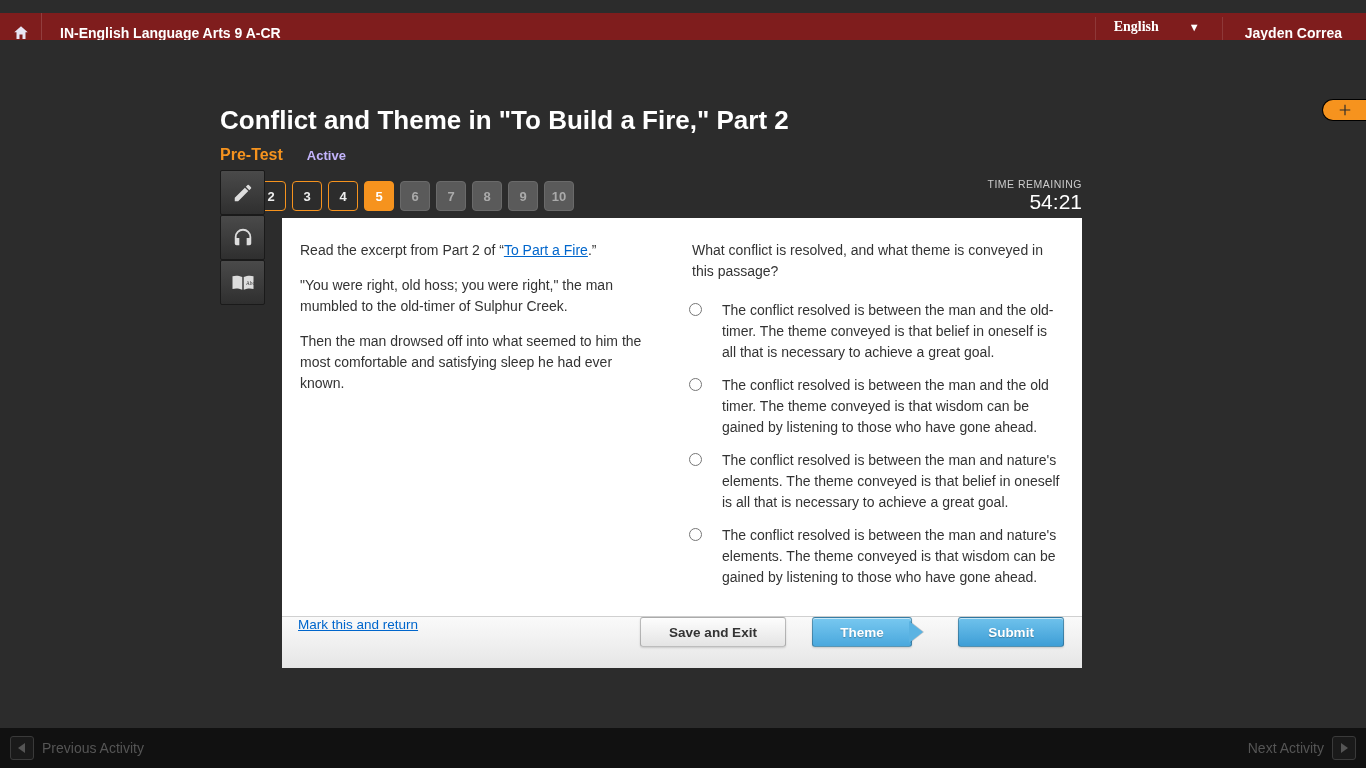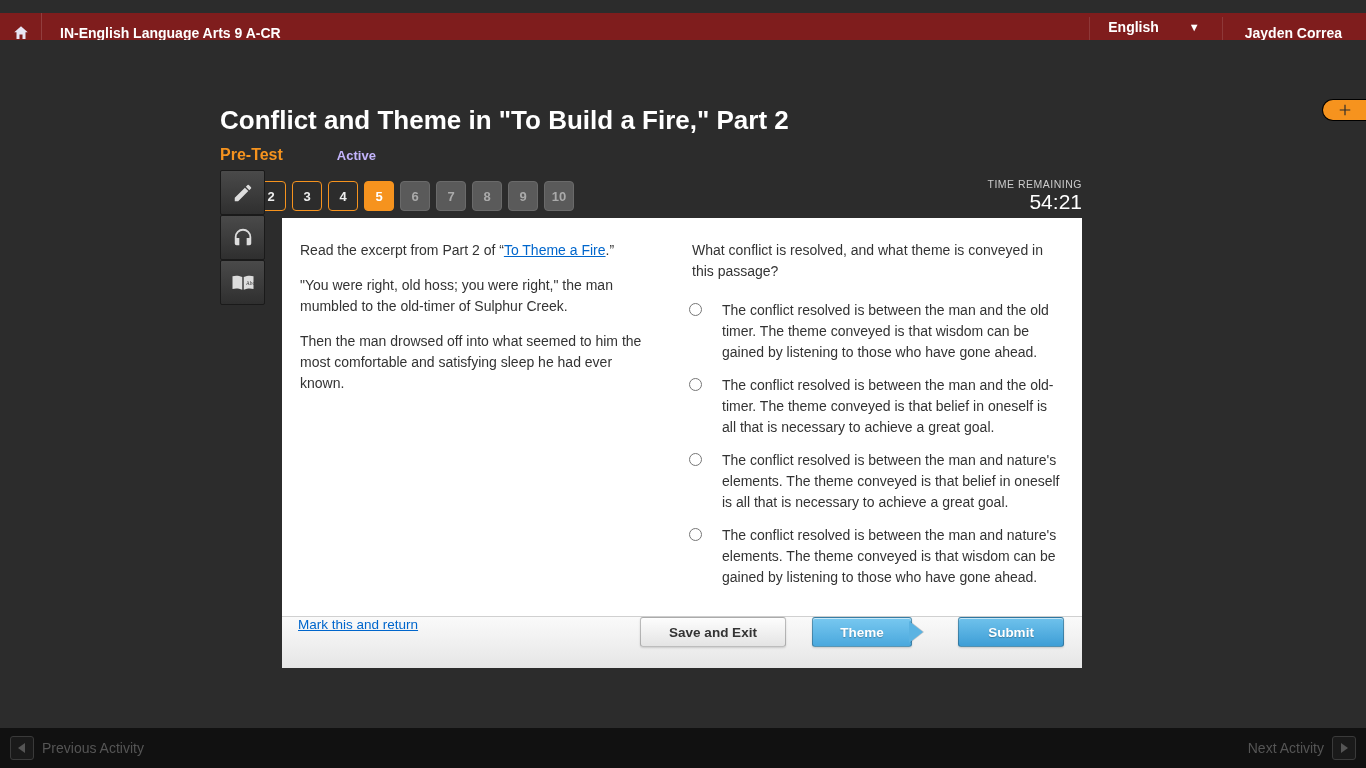--- a/index.html
+++ b/index.html
@@ -2,32 +2,32 @@
 <html><head>
 <meta charset="utf-8">
 <style>
   * { box-sizing: border-box; margin: 0; padding: 0; }
   html, body { width: 1366px; height: 768px; overflow: hidden; font-family: Arial, Helvetica, sans-serif; background:#2c2c2c; }
   
   .topbar { position:absolute; top:0; left:0; right:0; height:40px; background:#7f1d1d; color:#fff; display:flex; align-items:center;margin-top:13px; }
   .home-btn { width:42px; height:40px; display:flex; align-items:center; justify-content:center; border-right:1px solid rgba(255,255,255,0.15); cursor:pointer; }
   .home-btn svg { fill:#e8e6f5; }
   .course-title { flex:1; padding-left:18px; font-size:14px; font-weight:bold; }
-  .lang-select { border-left:1px solid rgba(255,255,255,0.12); border-right:1px solid rgba(255,255,255,0.12); height:33px; display:flex; align-items:center; padding:0 22px 12px 18px; font-size:14px; font-weight:bold; }
+  .lang-select { border-left:1px solid rgba(255,255,255,0.12); border-right:1px solid rgba(255,255,255,0.12); height:33px; display:flex; align-items:center; padding:0 22px 12px 18px; font-size:14px; font-weight:bold;font-family:Liberation Serif, serif; }
   .lang-select .chev { margin-left:30px; font-size:11px; }
   .user-name { padding:0 24px 0 22px; font-size:14px; font-weight:bold; }
   
   .stage { position:absolute; top:40px; left:0; right:0; bottom:40px; background:#2c2c2c; }
   
   .plus-tab { position:absolute; top:59px; right:0; width:44px; height:22px; background:#f6931e; border-radius:12px 0 0 12px; border:1px solid #000; border-right:none; display:flex; align-items:center; justify-content:center; }
   .plus-tab svg { fill:#2c2c2c; }
   
   .wrap { position:absolute; top:65px; left:220px; width:862px; }
   .page-heading { color:#fff; font-size:26px; font-weight:bold; margin-bottom:10px; }
-  .subhead { display:flex; align-items:baseline; gap:30px; margin-bottom:12px; }
+  .subhead { display:flex; align-items:baseline; margin-bottom:12px; }
   .subhead .pretest { color:#f6931e; font-size:16px; font-weight:bold; }
   .subhead .status { color:#c4b5fd; font-size:13px; font-weight:bold;margin-left:24px; }
   
   .navrow { display:flex; align-items:center; height:40px; }
   .qnums { display:flex; gap:6px; }
   .qnum { width:30px; height:30px; border-radius:4px; display:flex; align-items:center; justify-content:center; font-size:13px; font-weight:bold; cursor:pointer; }
   .qnum.done { background:#2c2c2c; border:1px solid #f6931e; color:#eee; }
   .qnum.current { background:#f6931e; border:1px solid #f6931e; color:#fff; }
   .qnum.future { background:#5a5a5a; border:1px solid #6a6a6a; color:#aaa; }
   .timer { margin-left:auto; text-align:right; color:#fff; }
@@ -134,39 +134,39 @@
           <path d="M2 3c4-1 8-1 13 1v17c-5-2-9-2-13-1V3zm28 0v17c-4-1-8-1-13 1V4c5-2 9-2 13-1z"></path>
           <text x="20" y="14" font-size="7" fill="#333" font-family="serif">Abc</text>
         </svg>
     </div>
   </div>
 
   <div class="card">
     <div class="cardbody">
       <div class="colL">
         <p>
-          <span>Read the excerpt from Part 2 of “</span><a href="#">To Theme a Fire</a><span>.”</span>
+          <span>Read the excerpt from Part 2 of “</span><a href="#">To Part a Fire</a><span>.”</span>
         </p>
         <p>"You were right, old hoss; you were right," the man mumbled to the old-timer of Sulphur Creek.</p>
         <p>Then the man drowsed off into what seemed to him the most comfortable and satisfying sleep he had ever known.</p>
       </div>
       <div class="colR">
         <div class="qtext">What conflict is resolved, and what theme is conveyed in this passage?</div>
         <div class="opts" id="opts">
             <div class="opt">
               <span class="rwrap">
                 <input type="radio" name="ans" style="">
               </span>
+              <label>The conflict resolved is between the man and the old-timer. The theme conveyed is that belief in oneself is all that is necessary to achieve a great goal.</label>
+            </div>
+            <div class="opt">
+              <span class="rwrap">
+                <input type="radio" name="ans" style="">
+              </span>
               <label>The conflict resolved is between the man and the old timer. The theme conveyed is that wisdom can be gained by listening to those who have gone ahead.</label>
-            </div>
-            <div class="opt">
-              <span class="rwrap">
-                <input type="radio" name="ans" style="">
-              </span>
-              <label>The conflict resolved is between the man and the old-timer. The theme conveyed is that belief in oneself is all that is necessary to achieve a great goal.</label>
             </div>
             <div class="opt">
               <span class="rwrap">
                 <input type="radio" name="ans" style="">
               </span>
               <label>The conflict resolved is between the man and nature's elements. The theme conveyed is that belief in oneself is all that is necessary to achieve a great goal.</label>
             </div>
             <div class="opt">
               <span class="rwrap">
                 <input type="radio" name="ans" style="">

